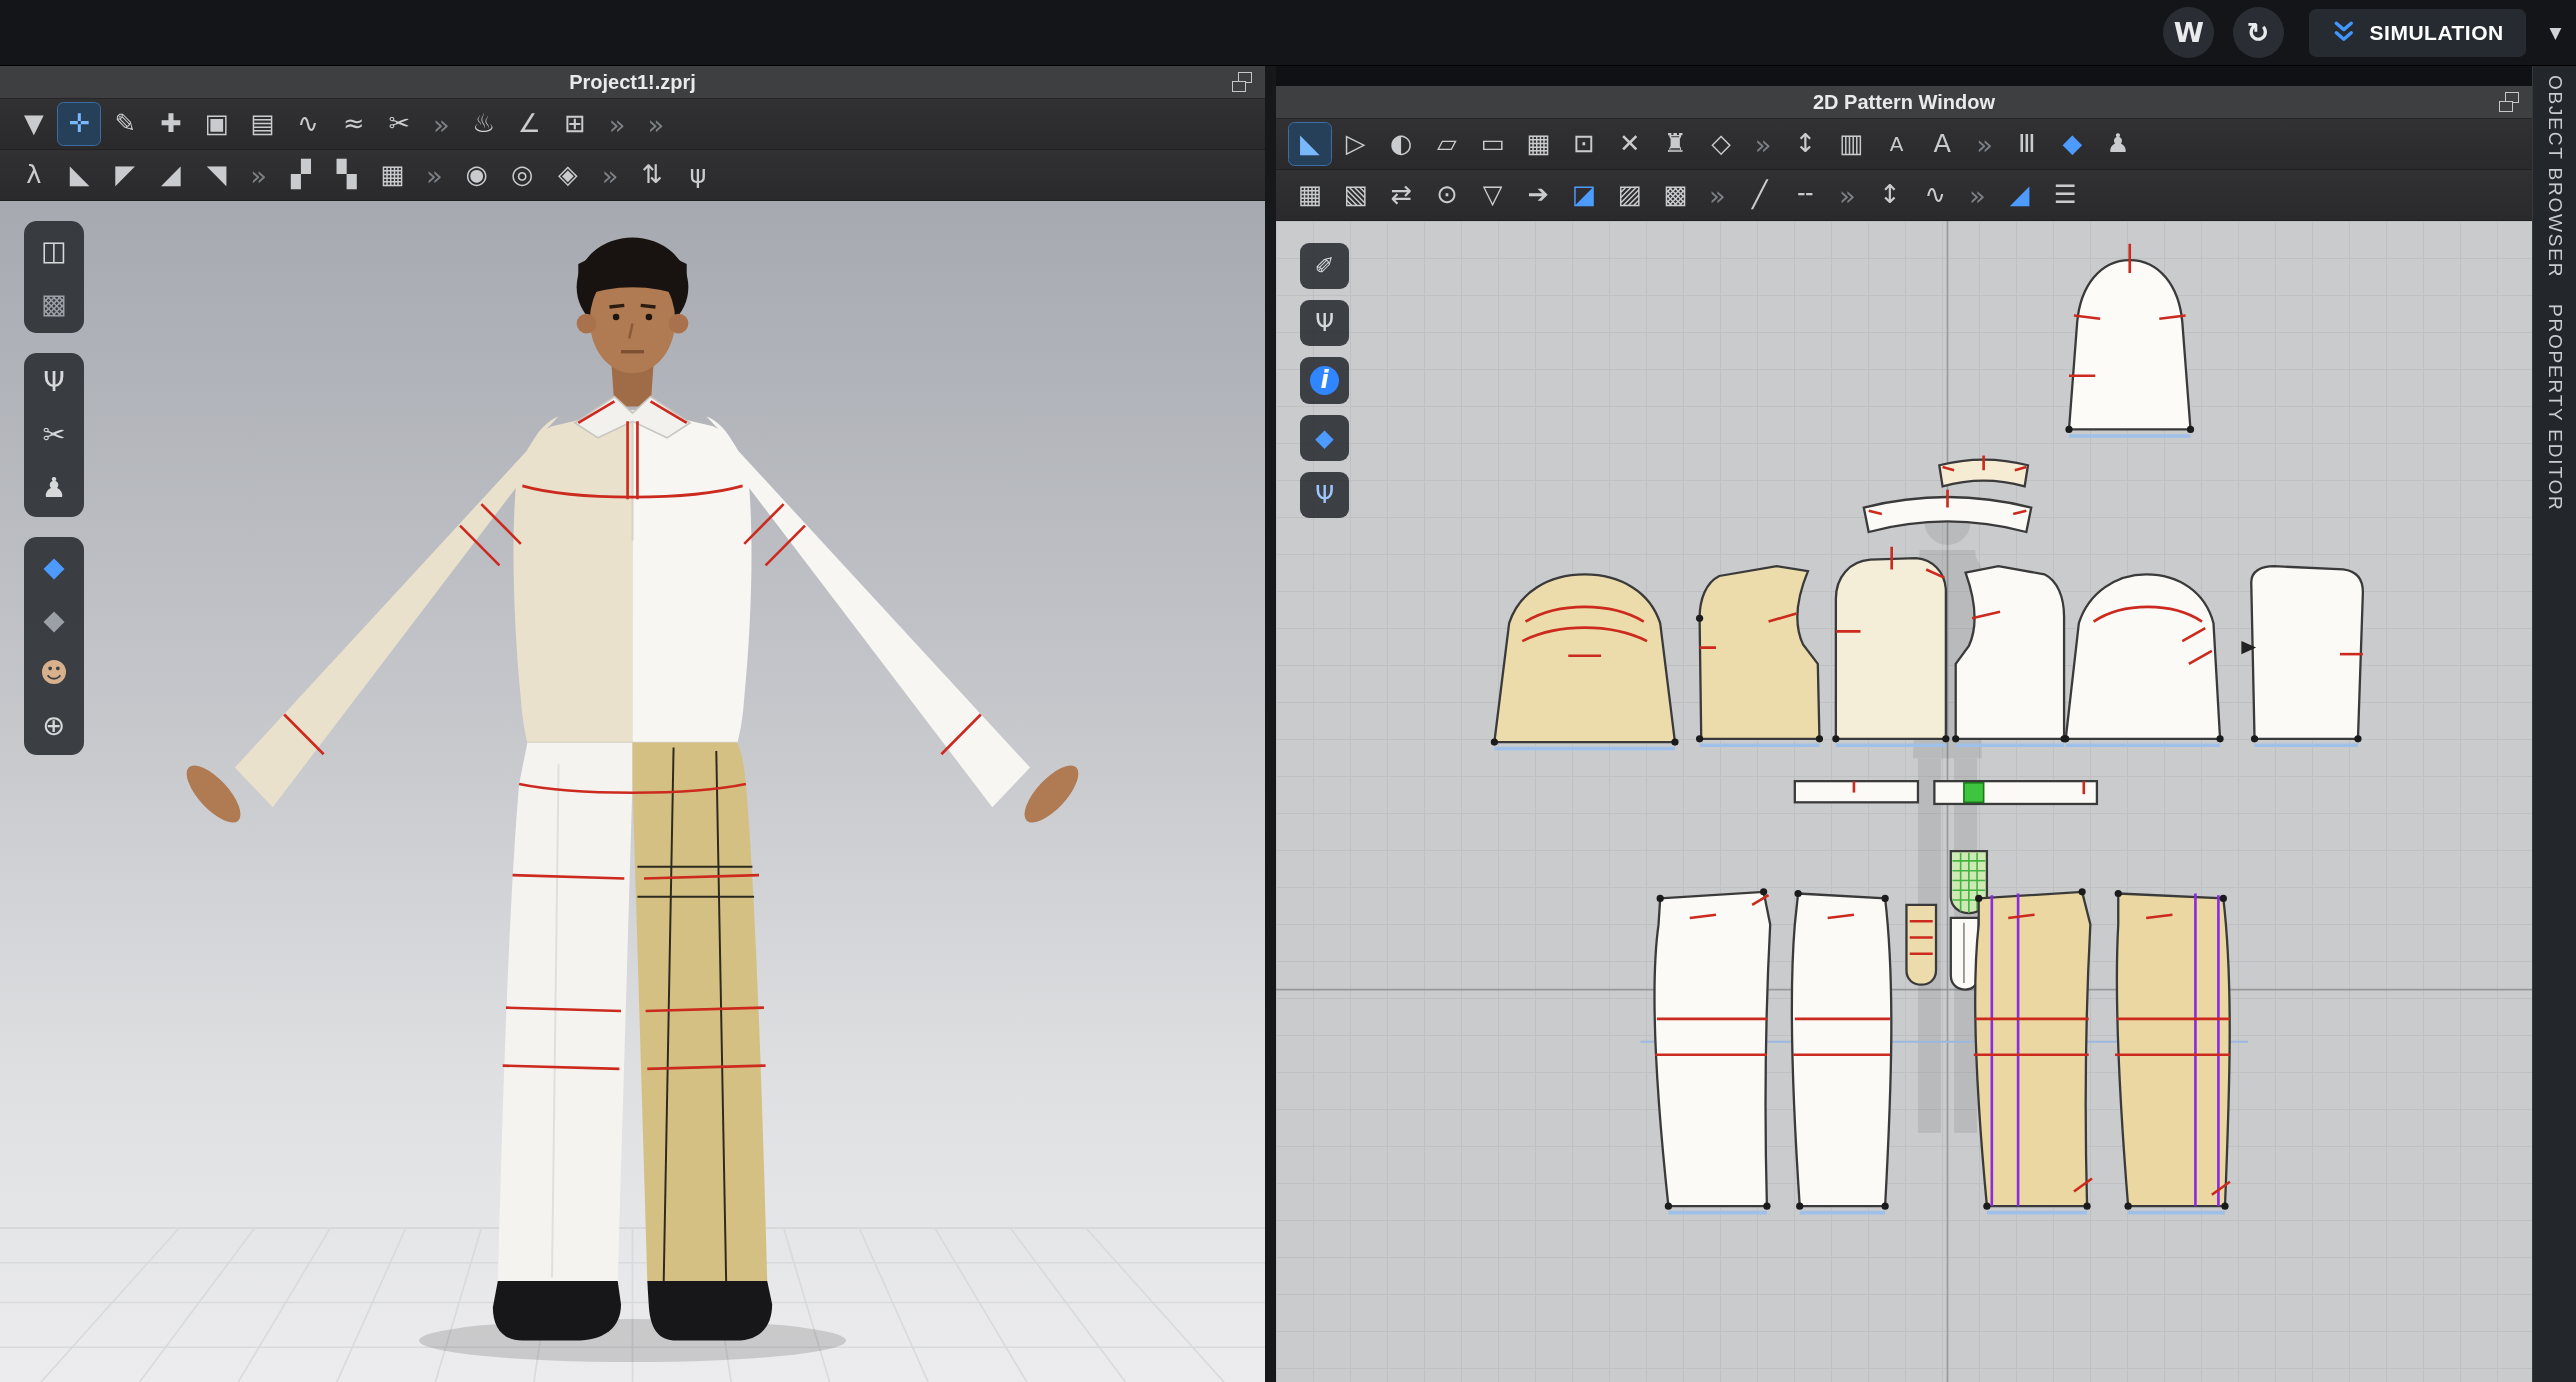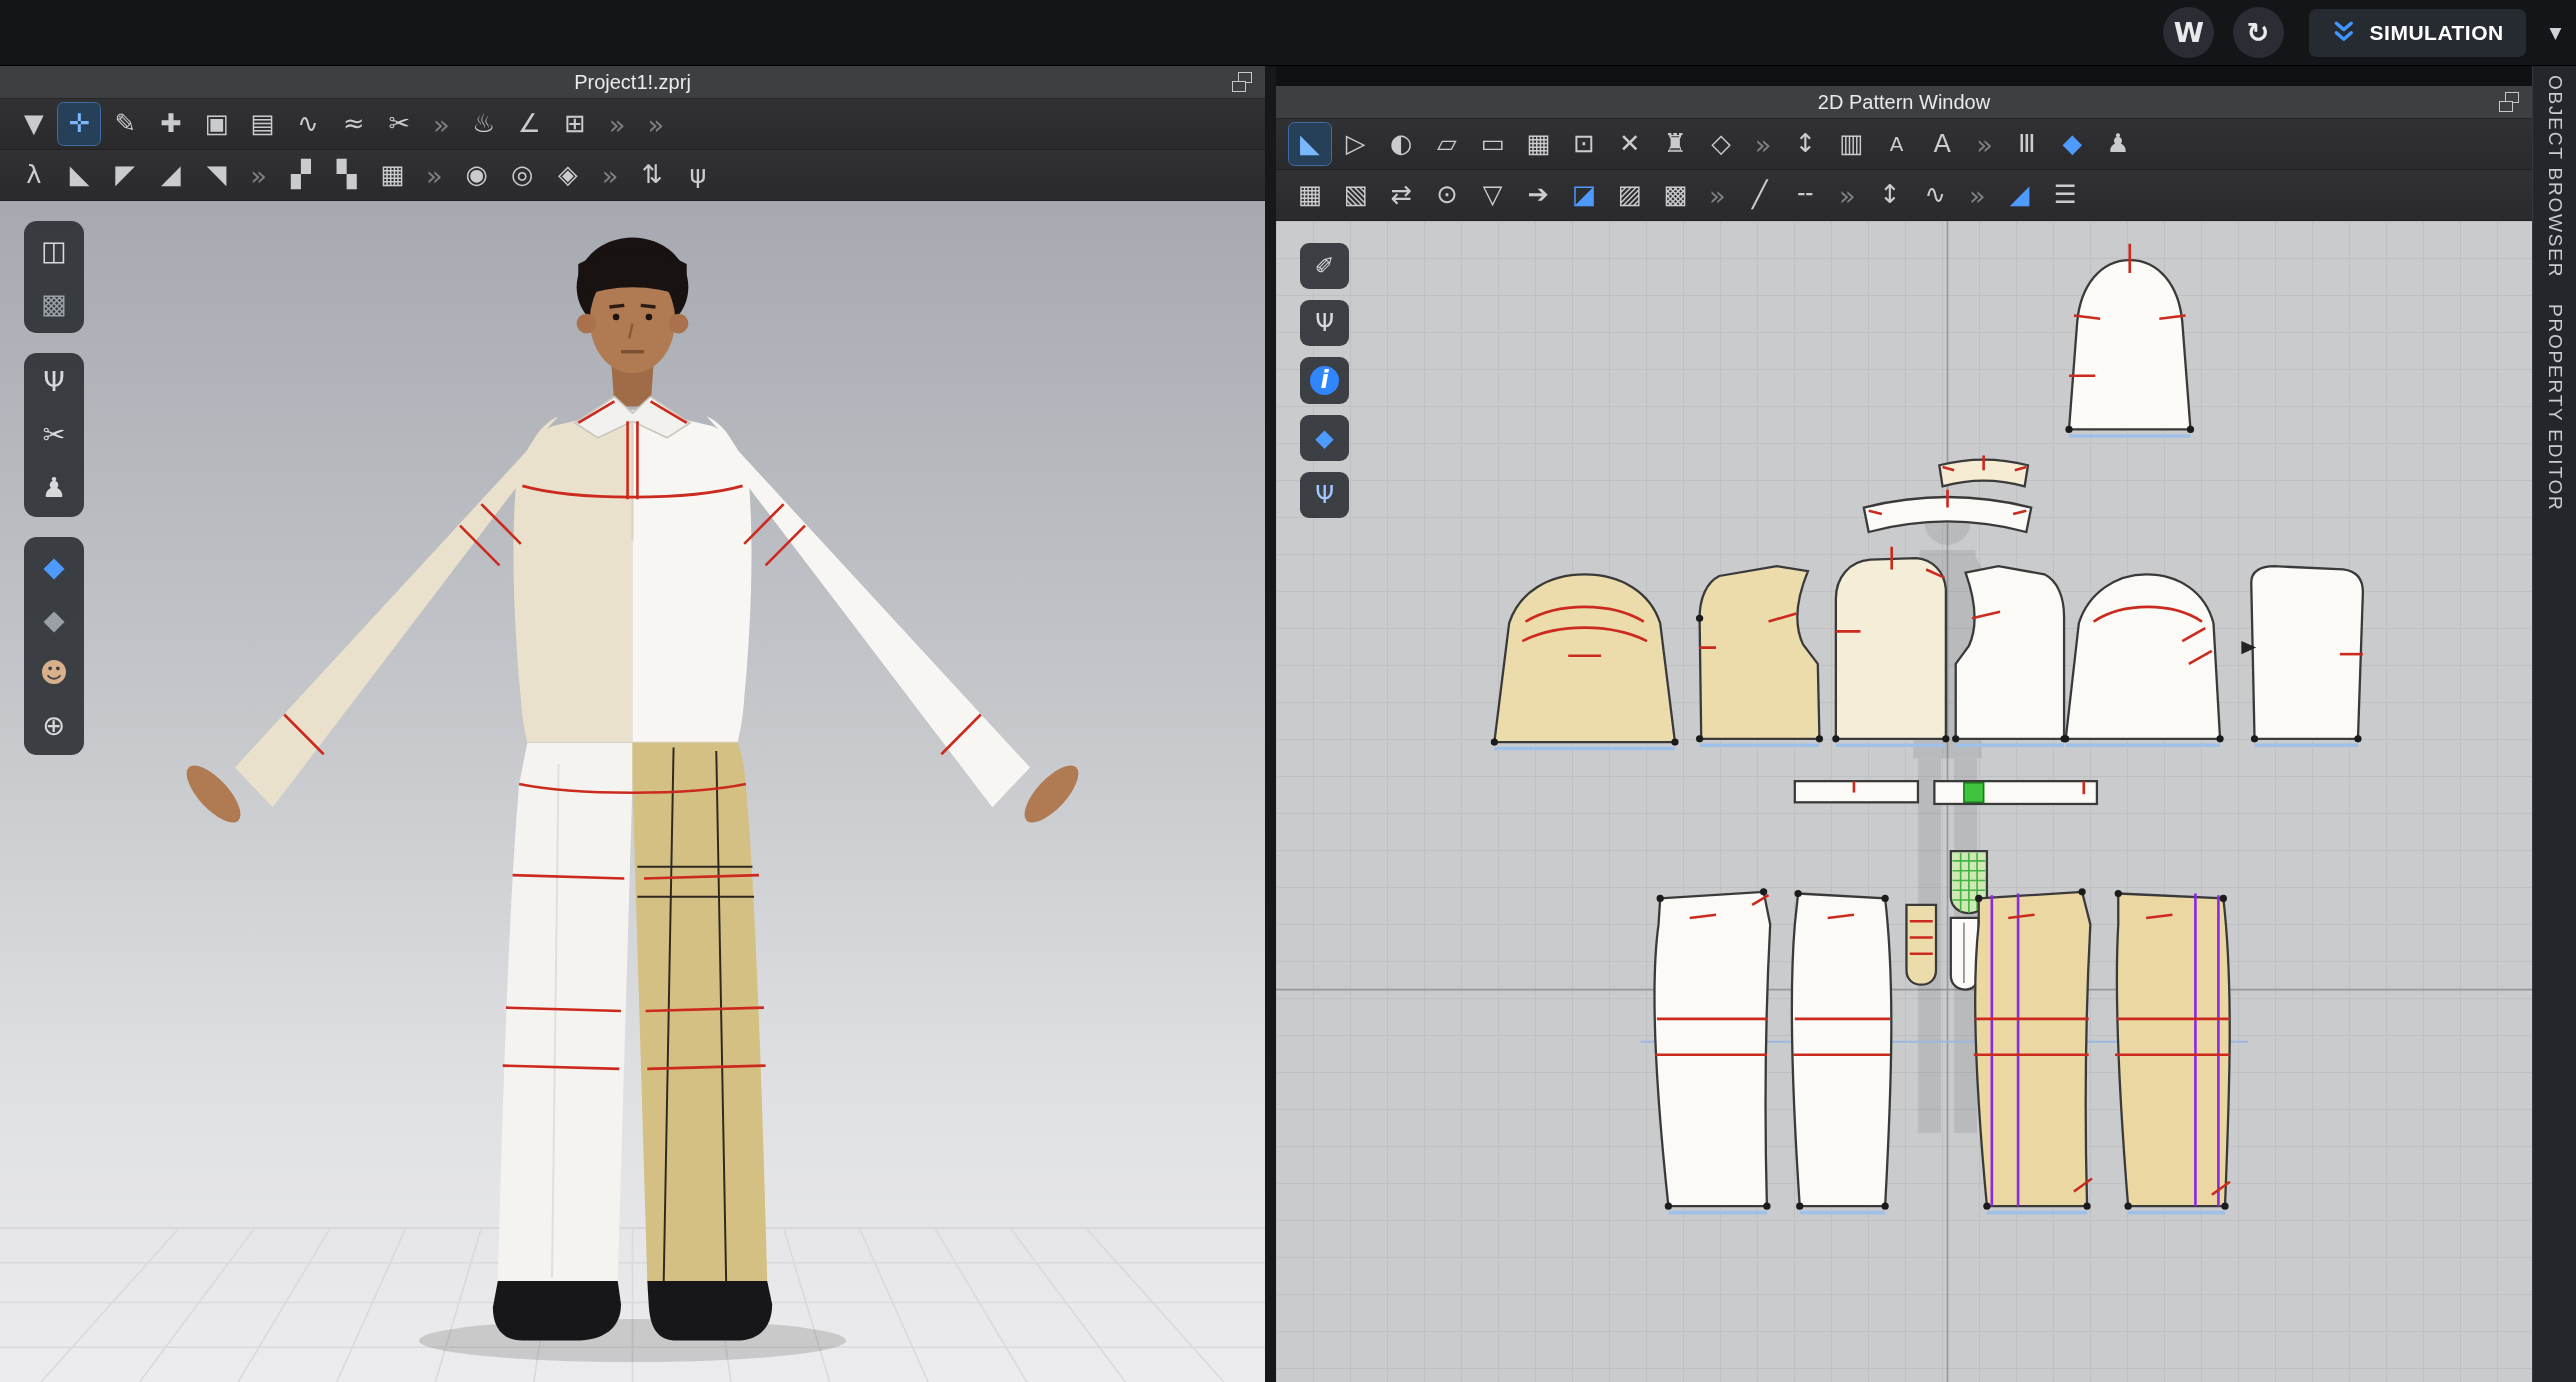--- a/index.html
+++ b/index.html
@@ -24,21 +24,21 @@
   .panel-3d { width:1265px; }
   .gap-v { width:11px; background:#17181a; }
   .panel-2d { flex:1;margin-top:20px; }
   .rail { width:44px; background:#23262b; border-left:0.9px solid #35383d;
           display:flex; flex-direction:column; align-items:center; gap:25.6px; padding-top:9.1px; }
   .rail .vlabel { writing-mode:vertical-rl; color:#c9ccd1; font-size:19px; letter-spacing:1.8px;
                   white-space:nowrap; }
 
   
   .ptitle { height:33px; background:#3e3f41; border-bottom:0.9px solid #262627; color:#e9eaeb;
-            font-size:20px; display:flex; align-items:center; justify-content:center; position:relative; }
+            font-size:20px; display:flex; align-items:center; justify-content:center; position:relative;font-weight:bold; }
   .float-ico { position:absolute; right:12.8px; top:6.4px; width:20px; height:20px; }
   .float-ico::before { content:""; position:absolute; right:0; top:0; width:12px; height:9.1px;
                        border:1.8px solid #c6c7c9; }
   .float-ico::after  { content:""; position:absolute; left:0; bottom:0; width:12px; height:9.1px;
                        border:1.8px solid #c6c7c9; background:#3e3f41; }
 
   .toolbar { height:51px; display:flex; align-items:center; gap:3.7px; padding:0 12.8px;
              background:linear-gradient(#313133,#2a2a2c); border-bottom:0.9px solid #202021; }
   .tool { width:42px; height:42px; border-radius:5.5px; display:flex; align-items:center;
           justify-content:center; flex:0 0 auto; }

